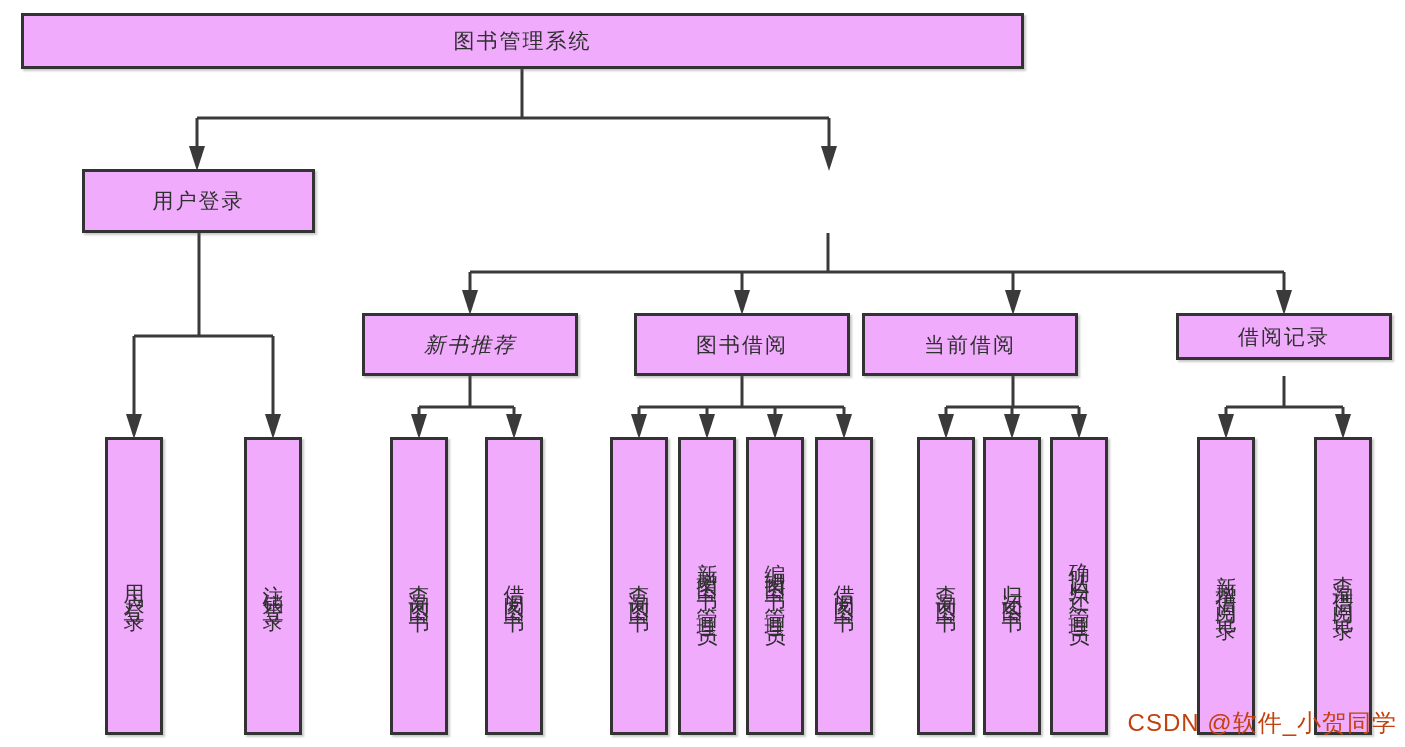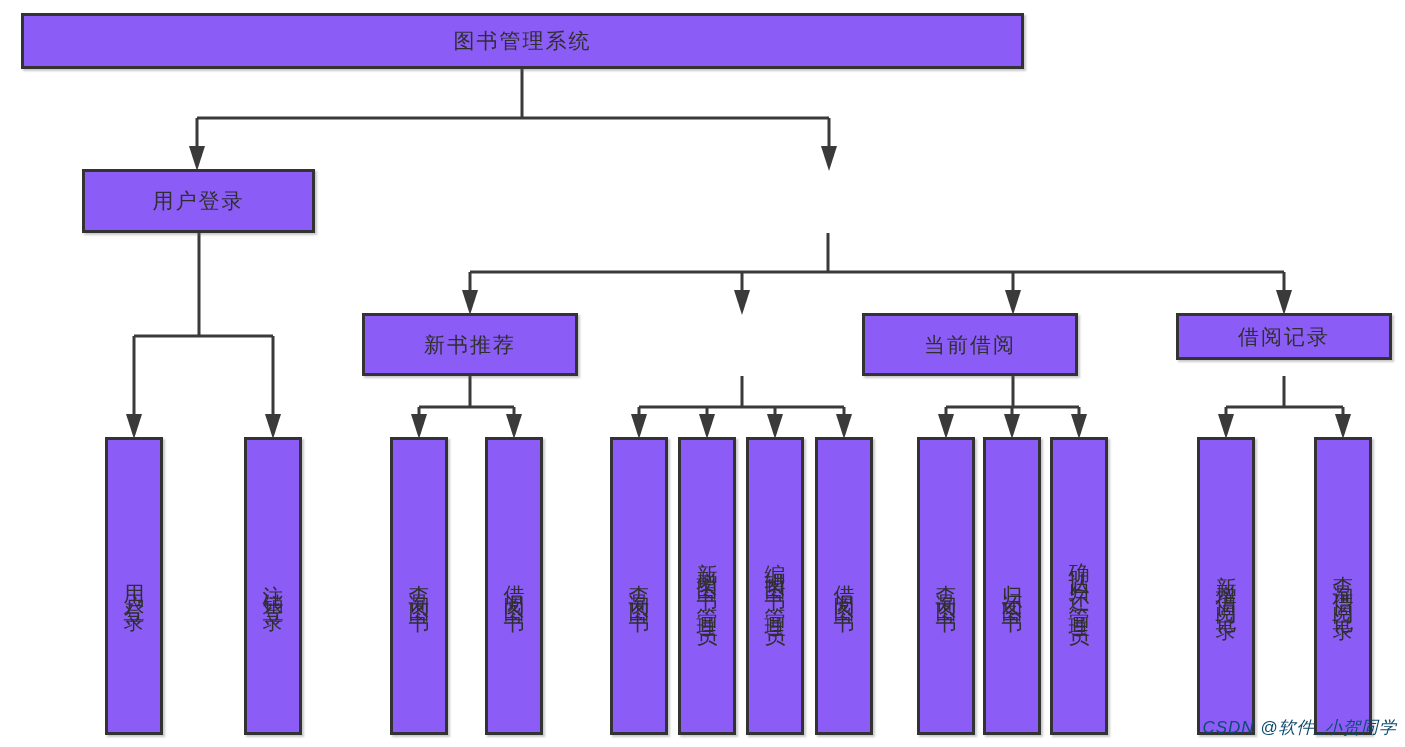--- a/index.html
+++ b/index.html
@@ -12,21 +12,21 @@
     color: #2f2f2f;
     overflow: hidden;
   }
   .connector-layer {
     position: absolute;
     left: 0; top: 0;
     width: 1405px; height: 747px;
   }
   .node {
     position: absolute;
-    background: #8b5cf6;
+    background: #f0abfc;
     border: 3px solid #333333;
     display: flex;
     align-items: center;
     justify-content: center;
     font-size: 21px;
     letter-spacing: 2px;
     box-shadow: 2px 2px 2px rgba(100,100,100,0.35);
     box-sizing: border-box;
     white-space: nowrap;
   }
@@ -34,25 +34,24 @@
     writing-mode: vertical-rl;
     text-orientation: mixed;
     letter-spacing: 9px;
     font-size: 21px;
     white-space: normal;
   }
   .watermark {
     position: absolute;
     right: 8px;
     bottom: 8px;
-    font-size: 17px;
-    color: #0c4a6e;
+    font-size: 24px;
+    color: #c2410c;
     letter-spacing: 1px;
     z-index: 5;
-    font-style: italic;
   }
 </style>
 </head>
 <body>
 
 <div class="stage">
 
   <svg class="connector-layer" viewBox="0 0 1405 747" xmlns="http://www.w3.org/2000/svg">
     <g stroke="#3a3a3a" stroke-width="3" fill="none">
 
@@ -93,21 +92,22 @@
       <polygon points="1071,414 1087,414 1079,439"></polygon>
       <polygon points="1218,414 1234,414 1226,439"></polygon>
       <polygon points="1335,414 1351,414 1343,439"></polygon>
     </g>
   </svg>
 
   <div class="node" style="left:21px; top:13px; width:1003px; height:56px;">图书管理系统</div>
 
   <div class="node" style="left:82px; top:169px; width:233px; height:64px;">用户登录</div>
 
-  <div class="node" style="left:362px; top:313px; width:216px; height:63px;">新书推荐</div>
+  <div class="node" style="left:362px; top:313px; width:216px; height:63px;font-style:italic;">新书推荐</div>
+  <div class="node" style="left:634px; top:313px; width:216px; height:63px;">图书借阅</div>
   <div class="node" style="left:862px; top:313px; width:216px; height:63px;">当前借阅</div>
   <div class="node" style="left:1176px; top:313px; width:216px; height:47px;">借阅记录</div>
 
   <div class="node leaf" style="left:105px; top:437px; width:58px; height:298px;">用户登录</div>
   <div class="node leaf" style="left:244px; top:437px; width:58px; height:298px;">注销登录</div>
 
   <div class="node leaf" style="left:390px; top:437px; width:58px; height:298px;">查询图书</div>
   <div class="node leaf" style="left:485px; top:437px; width:58px; height:298px;">借阅图书</div>
 
   <div class="node leaf" style="left:610px; top:437px; width:58px; height:298px;">查询图书</div>

